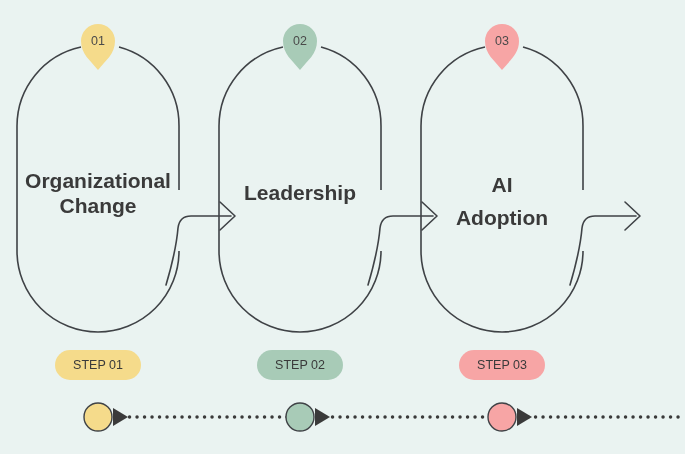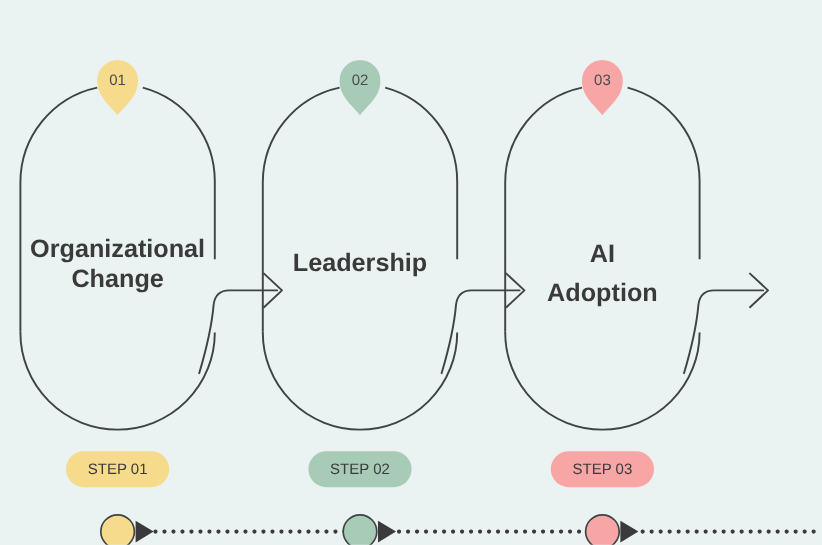--- a/index.html
+++ b/index.html
@@ -14,21 +14,20 @@
     font-family: "Liberation Sans", sans-serif;
     overflow: hidden;
     position: relative;
   }
   #infographic {
     position: absolute;
     left: 0;
     top: 0;
     width: 685px;
     height: 384px;
-    margin-top: 26px;
   }
   .stage-title {
     font-family: "Liberation Sans", sans-serif;
     font-weight: bold;
     font-size: 21px;
     fill: #3a3a3a;
     text-anchor: middle;
   }
   .pin-num {
     font-family: "Liberation Sans", sans-serif;

